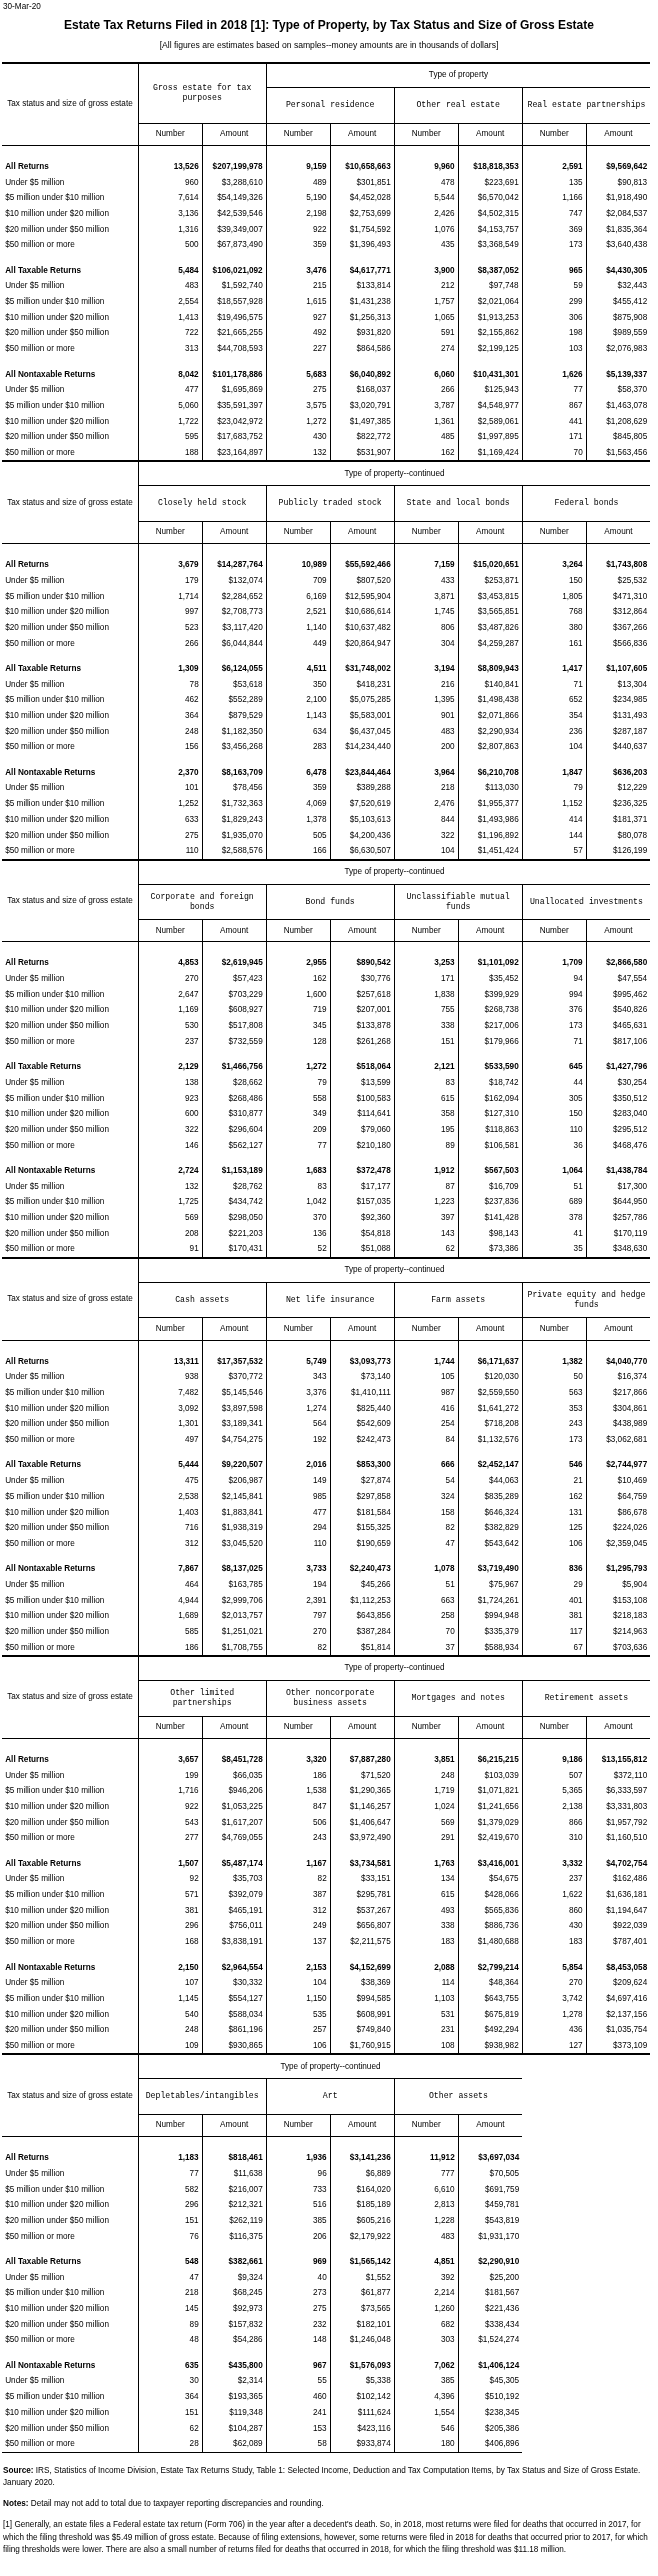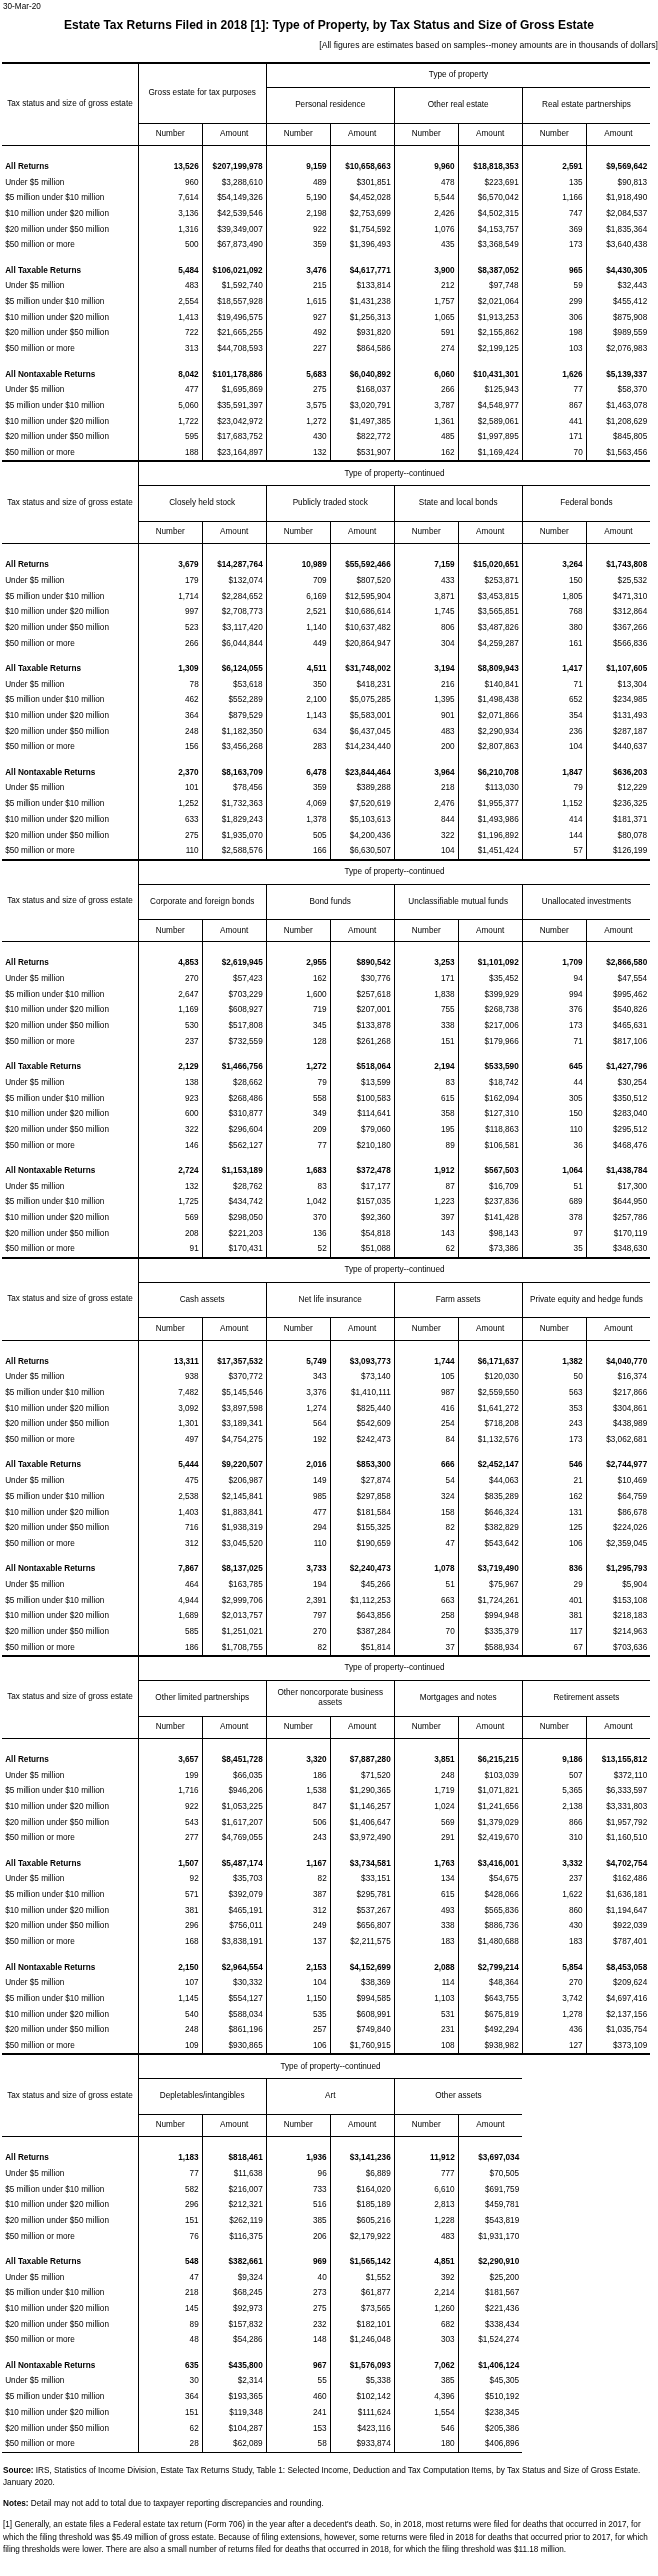--- a/index.html
+++ b/index.html
@@ -1,28 +1,28 @@
 <!DOCTYPE html>
 <html style="font-size:12px"><head>
 <meta charset="utf-8">
 <style>
   html,body{margin:0;padding:0;background:#fff;color:#000;}
   body{width:658px;font-family:"Liberation Sans","DejaVu Sans",sans-serif;}
   .date{font-size:8.2px;padding:2.2px 0 0 3px;}
   .title{font-size:12px;font-weight:bold;text-align:center;margin:6.7px 22.4px 0 22.4px;}
-  .subtitle{font-size:8.6px;text-align:right;margin:8.2px 0 12px 0;}
+  .subtitle{font-size:8.6px;text-align:center;margin:8.2px 0 12px 0;}
   .tbl{border-collapse:collapse;table-layout:fixed;margin-left:2.2px;font-size:8.2px;}
   .tbl.first{border-top:2.2px double #000;}
   .tbl:not(.last){border-bottom:2.2px double #000;}
   .tbl.last{border-bottom:1.5px solid #000;}
   .tbl th{font-weight:normal;text-align:center;vertical-align:middle;padding:0.7px 2.2px;line-height:1.25;}
   .tbl th:not(.c0), .tbl td:not(.c0){border-left:0.7px solid #000;}
   .tbl .stub{border-bottom:0.7px solid #000;font-size:8.2px;margin-top:48px;}
   .tbl .span-h{border-bottom:0.7px solid #000;height:21.7px;}
-  .tbl .group{border-bottom:0.7px solid #000;height:33px;}
+  .tbl .group{border-bottom:0.7px solid #000;height:33px;font-family:Liberation Mono, monospace;}
   .tbl .first-group{border-bottom:0.7px solid #000;}
   .tbl .colhead{border-bottom:0.7px solid #000;height:20px;}
   .tbl tbody td{height:15.7px;padding:0 3px;overflow:hidden;}
   .tbl .num{text-align:right;white-space:nowrap;}
   .tbl .label{text-align:left;padding-left:3px;white-space:nowrap;}
   .tbl tr.bold{font-weight:bold;}
   .tbl tr.gap td{height:9.7px;}
   .tbl tr.gap-top td{height:12.7px;}
   .footer{margin:12px 4.5px 0 3px;font-size:8.2px;}
   .footer p{margin:0 0 8.2px 0;line-height:1.55;}
@@ -693,21 +693,21 @@
           <td class="num"></td>
           <td class="num"></td>
           <td class="num"></td>
         </tr>
         <tr class="bold">
           <td class="c0 label">All Taxable Returns</td>
           <td class="num">2,129</td>
           <td class="num">$1,466,756</td>
           <td class="num">1,272</td>
           <td class="num">$518,064</td>
-          <td class="num">2,194</td>
+          <td class="num">2,121</td>
           <td class="num">$533,590</td>
           <td class="num">645</td>
           <td class="num">$1,427,796</td>
         </tr>
         <tr>
           <td class="c0 label">Under $5 million</td>
           <td class="num">138</td>
           <td class="num">$28,662</td>
           <td class="num">79</td>
           <td class="num">$13,599</td>
@@ -816,21 +816,21 @@
           <td class="num">$257,786</td>
         </tr>
         <tr>
           <td class="c0 label">$20 million under $50 million</td>
           <td class="num">208</td>
           <td class="num">$221,203</td>
           <td class="num">136</td>
           <td class="num">$54,818</td>
           <td class="num">143</td>
           <td class="num">$98,143</td>
-          <td class="num">97</td>
+          <td class="num">41</td>
           <td class="num">$170,119</td>
         </tr>
         <tr>
           <td class="c0 label">$50 million or more</td>
           <td class="num">91</td>
           <td class="num">$170,431</td>
           <td class="num">52</td>
           <td class="num">$51,088</td>
           <td class="num">62</td>
           <td class="num">$73,386</td>

